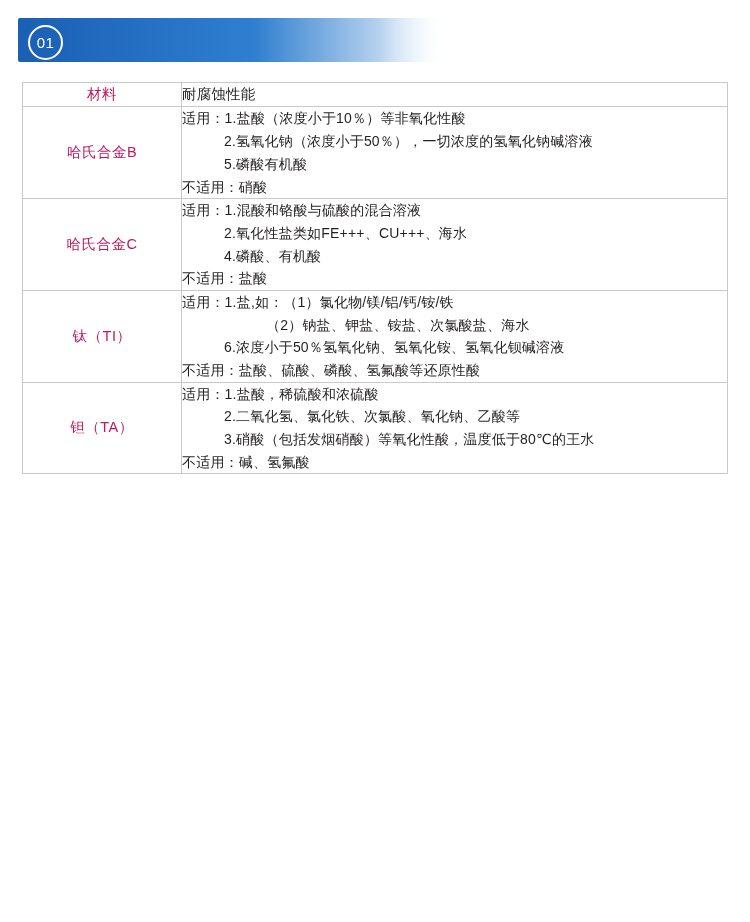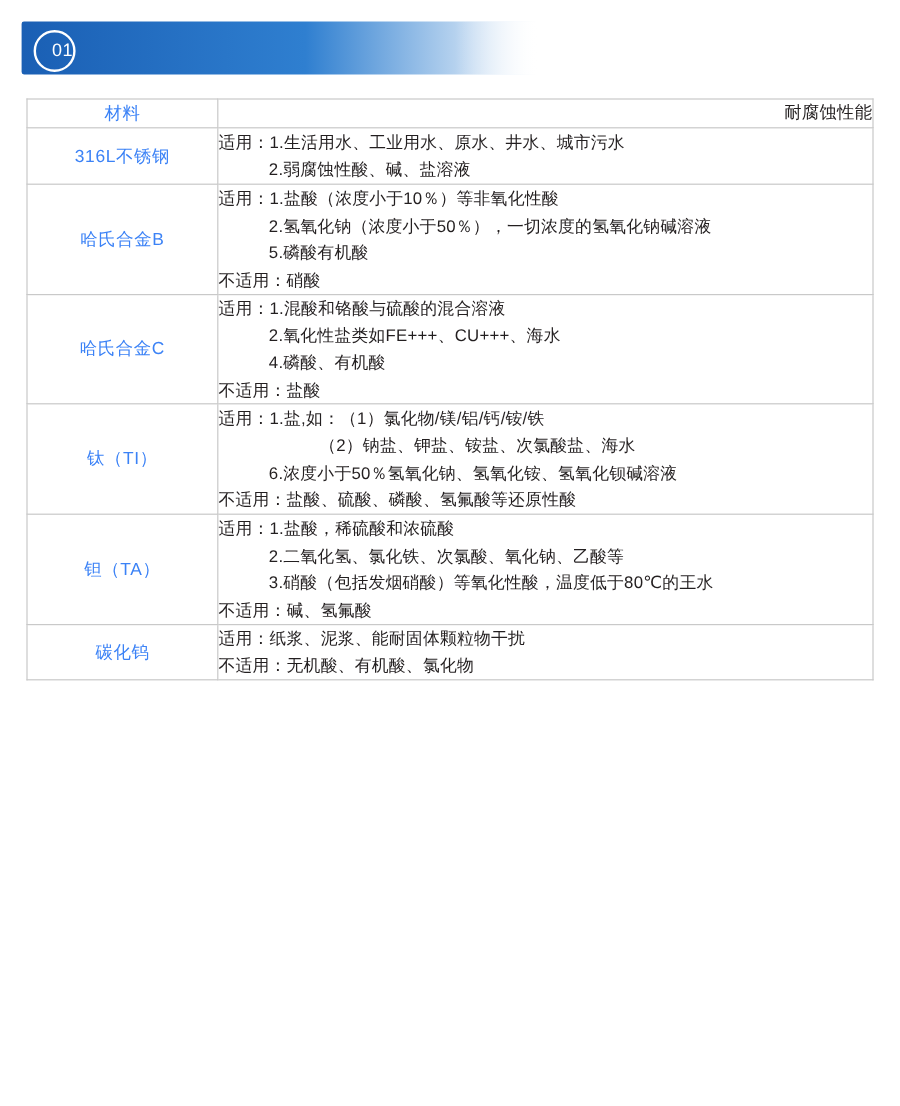--- a/index.html
+++ b/index.html
@@ -46,21 +46,21 @@
     position: absolute;
     left: 28px;
     top: 17px;
     width: 31px;
     height: 31px;
     border: 2px solid #ffffff;
     border-radius: 50%;
     color: #ffffff;
     font-size: 15px;
     line-height: 31px;
-    text-align: right;
+    text-align: center;
     letter-spacing: 0.5px;
     z-index: 3;
   }
   .header-title {
     position: absolute;
     left: 76px;
     top: 19px;
     color: #ffffff;
     font-size: 19px;
     letter-spacing: 1px;
@@ -79,40 +79,39 @@
   }
   table.spec td {
     border: 1px solid #c9c9c9;
     vertical-align: middle;
     padding: 0;
   }
   td.mat {
     width: 158px;
     text-align: center;
     font-size: 14.5px;
-    color: #3b82f6;
+    color: #be185d;
     padding: 6px 4px;
     letter-spacing: 0.5px;
   }
   td.desc {
     padding: 8px 10px 8px 14px;
     font-size: 14px;
     line-height: 1.62;
     color: #231f20;
     letter-spacing: 0.2px;
   }
   td.head-mat {
     text-align: center;
     font-size: 14.5px;
     padding: 10px 4px;
   }
   td.head-desc {
     padding: 10px 10px 10px 14px;
     font-size: 14.5px;
-    text-align: right;
   }
   .line {
     white-space: nowrap;
   }
   .indent-1 { padding-left: 42px; }
   .indent-2 { padding-left: 84px; }
 </style>
 </head>
 <body>
 
@@ -120,27 +119,20 @@
   <div class="header-bar"></div>
   <div class="header-num">01</div>
 </div>
 
 <div class="table-wrap">
   <table class="spec">
     <tbody id="table-body">
         <tr>
           <td class="mat head-mat">材料</td>
           <td class="desc head-desc">耐腐蚀性能</td>
-        </tr>
-        <tr>
-          <td class="mat">316L不锈钢</td>
-          <td class="desc">
-            <div class="line">适用：1.生活用水、工业用水、原水、井水、城市污水</div>
-            <div class="line indent-1">2.弱腐蚀性酸、碱、盐溶液</div>
-          </td>
         </tr>
         <tr>
           <td class="mat">哈氏合金B</td>
           <td class="desc">
             <div class="line">适用：1.盐酸（浓度小于10％）等非氧化性酸</div>
             <div class="line indent-1">2.氢氧化钠（浓度小于50％），一切浓度的氢氧化钠碱溶液</div>
             <div class="line indent-1">5.磷酸有机酸</div>
             <div class="line">不适用：硝酸</div>
           </td>
         </tr>
@@ -164,22 +156,15 @@
         </tr>
         <tr>
           <td class="mat">钽（TA）</td>
           <td class="desc">
             <div class="line">适用：1.盐酸，稀硫酸和浓硫酸</div>
             <div class="line indent-1">2.二氧化氢、氯化铁、次氯酸、氧化钠、乙酸等</div>
             <div class="line indent-1">3.硝酸（包括发烟硝酸）等氧化性酸，温度低于80℃的王水</div>
             <div class="line">不适用：碱、氢氟酸</div>
           </td>
         </tr>
-        <tr>
-          <td class="mat">碳化钨</td>
-          <td class="desc">
-            <div class="line">适用：纸浆、泥浆、能耐固体颗粒物干扰</div>
-            <div class="line">不适用：无机酸、有机酸、氯化物</div>
-          </td>
-        </tr>
       </tbody>
   </table>
 </div>
 
 </body></html>

